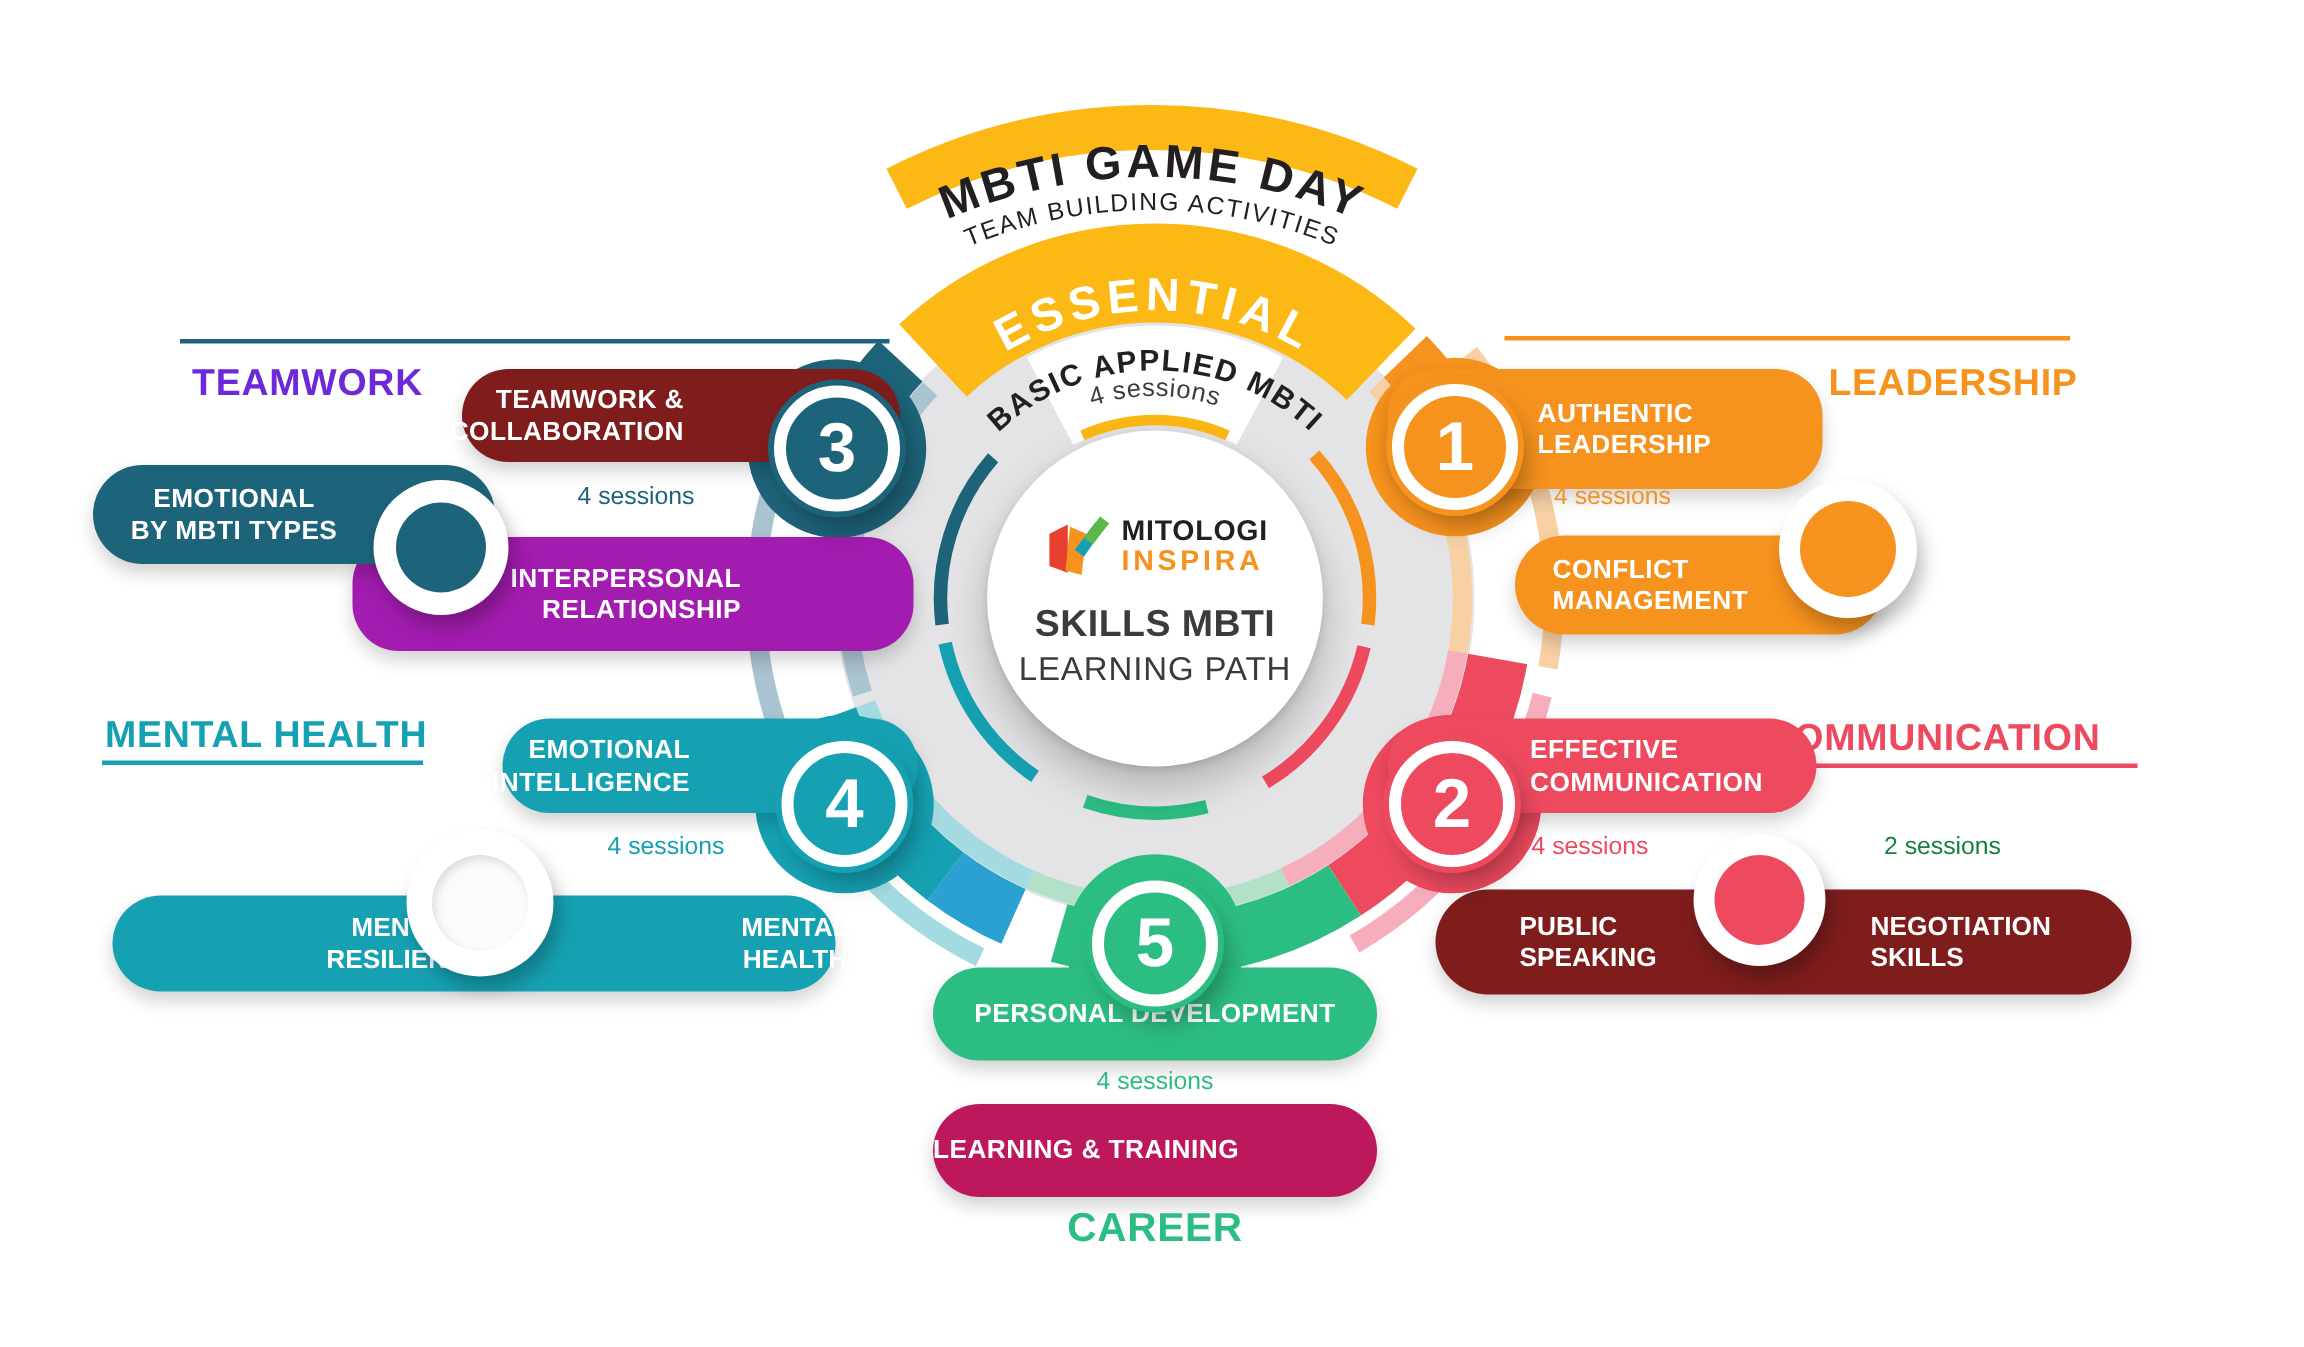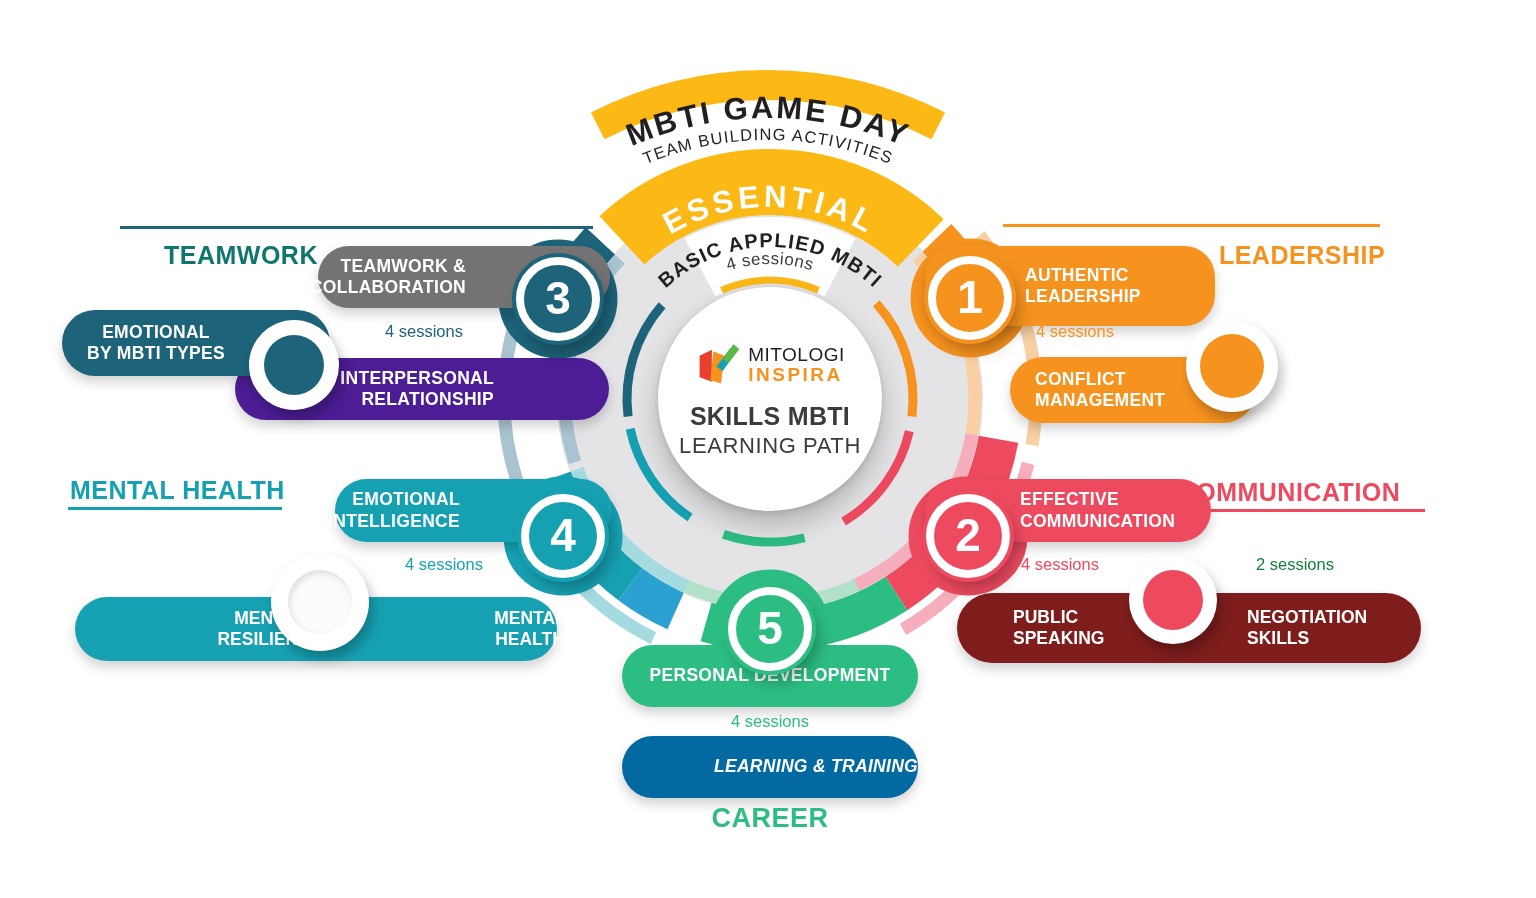--- a/index.html
+++ b/index.html
@@ -18,21 +18,21 @@
         box-shadow:4px 8px 12px rgba(0,0,0,.25);display:flex;align-items:center;justify-content:center;}
   .donut .hole{border-radius:50%;}
   .badge{position:absolute;z-index:4;width:68px;height:68px;border:8px solid #fff;border-radius:50%;
         display:flex;align-items:center;justify-content:center;}
   .badge .num{color:#fff;font-size:46px;font-weight:bold;line-height:1;transform:translateY(-1px);}
   .center-circle{position:absolute;z-index:3;left:658px;top:287px;width:224px;height:224px;
         background:#fff;border-radius:50%;box-shadow:0 14px 28px rgba(0,0,0,.22),0 2px 6px rgba(0,0,0,.12);
         display:flex;flex-direction:column;align-items:center;justify-content:center;}
   .brand-row{display:flex;align-items:center;gap:7px;margin-bottom:12px;}
   .brand-col{display:flex;flex-direction:column;line-height:1.02;}
-  .brand-top{font-weight:normal;font-size:19px;color:#231f20;letter-spacing:.5px;}
+  .brand-top{font-weight:bold;font-size:19px;color:#231f20;letter-spacing:.5px;}
   .brand-bottom{font-weight:bold;font-size:19px;color:#f6921e;letter-spacing:2.5px;}
   .center-t1{font-weight:bold;font-size:25px;color:#3b3b3b;letter-spacing:.3px;}
   .center-t2{font-size:22px;color:#3b3b3b;letter-spacing:.6px;margin-top:2px;}
   .two-span{position:absolute;color:#fff;font-weight:bold;font-size:17.5px;line-height:1.22;
         white-space:pre-line;}
 </style>
 </head>
 <body>
 
 <div class="stage">
@@ -95,28 +95,28 @@
     </text>
     <text font-size="20" font-weight="bold" fill="#231f20" letter-spacing="1.2">
       <textPath href="#tp-basic" startOffset="50%" text-anchor="middle">BASIC APPLIED MBTI</textPath>
     </text>
     <text font-size="17" fill="#3c3c3c" letter-spacing=".5">
       <textPath href="#tp-s4" startOffset="50%" text-anchor="middle">4 sessions</textPath>
     </text>
   </svg>
 
   <div class="hline" style="left: 120px; top: 226px; width: 473px; background: rgb(29, 99, 121);"></div>
-  <div class="hdr" style="left: 128px; top: 241px; color: #0f766e; margin-left: 36px;">TEAMWORK</div>
-
-  <div class="pill" style="left: 318px; top: 246px; width: 292px; height: 62px; border-radius: 31px; justify-content: flex-end; background: #737373;">
+  <div class="hdr" style="left: 128px; top: 241px; color: #6d28d9;">TEAMWORK</div>
+
+  <div class="pill" style="left: 308px; top: 246px; width: 292px; height: 62px; border-radius: 31px; justify-content: flex-end; background: #7f1d1d;">
     <span class="pill-label" style="text-align:right;padding-right:144px;">TEAMWORK &amp;
 COLLABORATION</span>
   </div>
   <div class="sess" style="left: 339px; top: 322px; color: rgb(29, 99, 121);">4 sessions</div>
-  <div class="pill" style="left: 235px; top: 358px; width: 374px; height: 62px; border-radius: 31px; justify-content: flex-end; background: #4c1d95;">
+  <div class="pill" style="left: 235px; top: 358px; width: 374px; height: 76px; border-radius: 31px; justify-content: flex-end; background: #a21caf;">
     <span class="pill-label" style="text-align:right;padding-right:115px;">INTERPERSONAL
 RELATIONSHIP</span>
   </div>
   <div class="pill" style="left: 62px; top: 310px; width: 268px; height: 66px; border-radius: 33px; justify-content: center; background: rgb(29, 99, 121);">
     <span class="pill-label" style="text-align:center;padding-right:80px;">EMOTIONAL
 BY MBTI TYPES</span>
   </div>
   <div class="donut" style="left:249px;top:320px;width:90px;height:90px;">
     <div class="hole" style="width: 60px; height: 60px; background: rgb(29, 99, 121);"></div>
   </div>
@@ -183,21 +183,21 @@
     <div class="hole" style="width: 60px; height: 60px; background: rgb(238, 74, 95);"></div>
   </div>
   <div class="badge" style="left: 926px; top: 494px; background: rgb(238, 74, 95); box-shadow: rgb(238, 74, 95) 0px 0px 0px 4px, rgba(0, 0, 0, 0.3) 6px 10px 16px;">
     <span class="num">2</span>
   </div>
 
   <div class="pill" style="left: 622px; top: 645px; width: 296px; height: 62px; border-radius: 31px; justify-content: center; background: rgb(44, 189, 130);">
     <span class="pill-label" style="text-align:center;">PERSONAL DEVELOPMENT</span>
   </div>
   <div class="sess" style="left: 685px; top: 712px; color: rgb(44, 189, 130);">4 sessions</div>
-  <div class="pill" style="left: 622px; top: 736px; width: 296px; height: 62px; border-radius: 31px; justify-content: flex-end; background: #0369a1; font-style: italic;">
+  <div class="pill" style="left: 622px; top: 736px; width: 296px; height: 62px; border-radius: 31px; justify-content: flex-start; background: #be185d;">
     <span class="pill-label" style="text-align:center;">LEARNING &amp; TRAINING</span>
   </div>
   <div class="hdr" style="left: 670px; top: 803px; width: 200px; text-align: center; font-size: 27px; color: rgb(44, 189, 130);">CAREER</div>
   <div class="badge" style="left: 728px; top: 587px; background: rgb(44, 189, 130); box-shadow: rgb(44, 189, 130) 0px 0px 0px 4px, rgba(0, 0, 0, 0.3) 6px 10px 16px;">
     <span class="num">5</span>
   </div>
 
   <div class="center-circle">
     <div class="brand-row">
       <svg width="46" height="50" viewBox="0 0 60 60">

